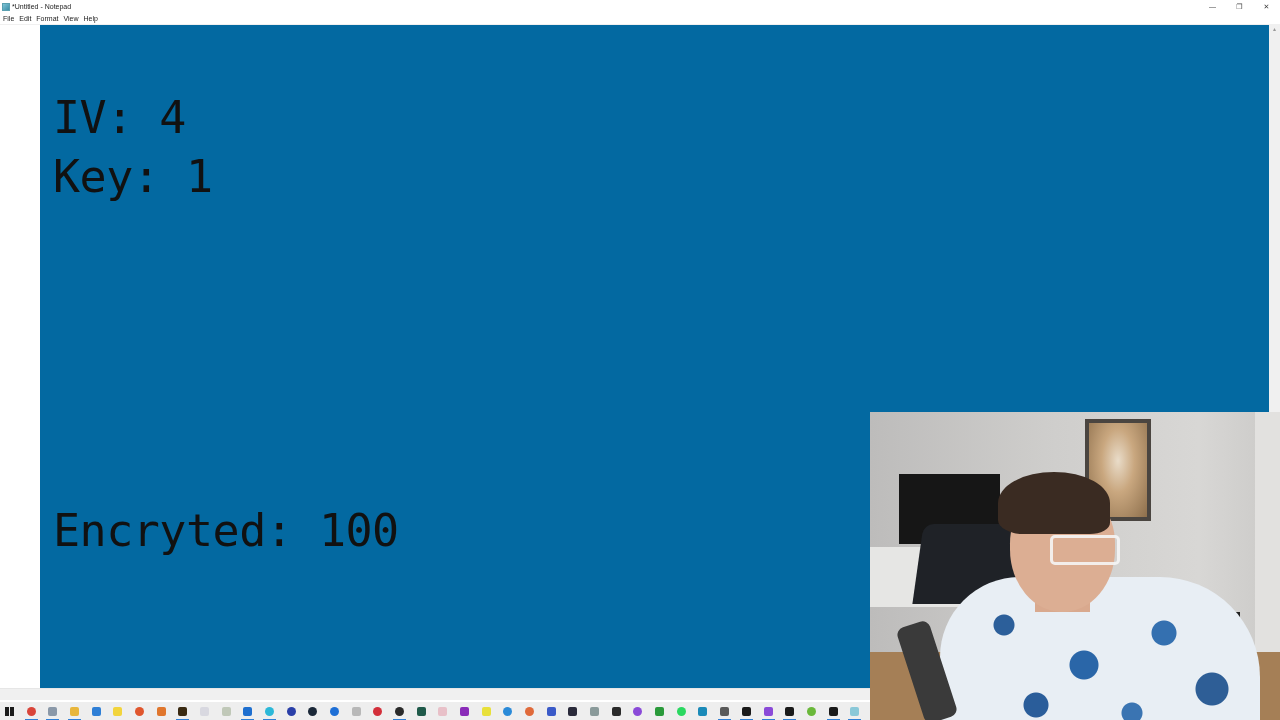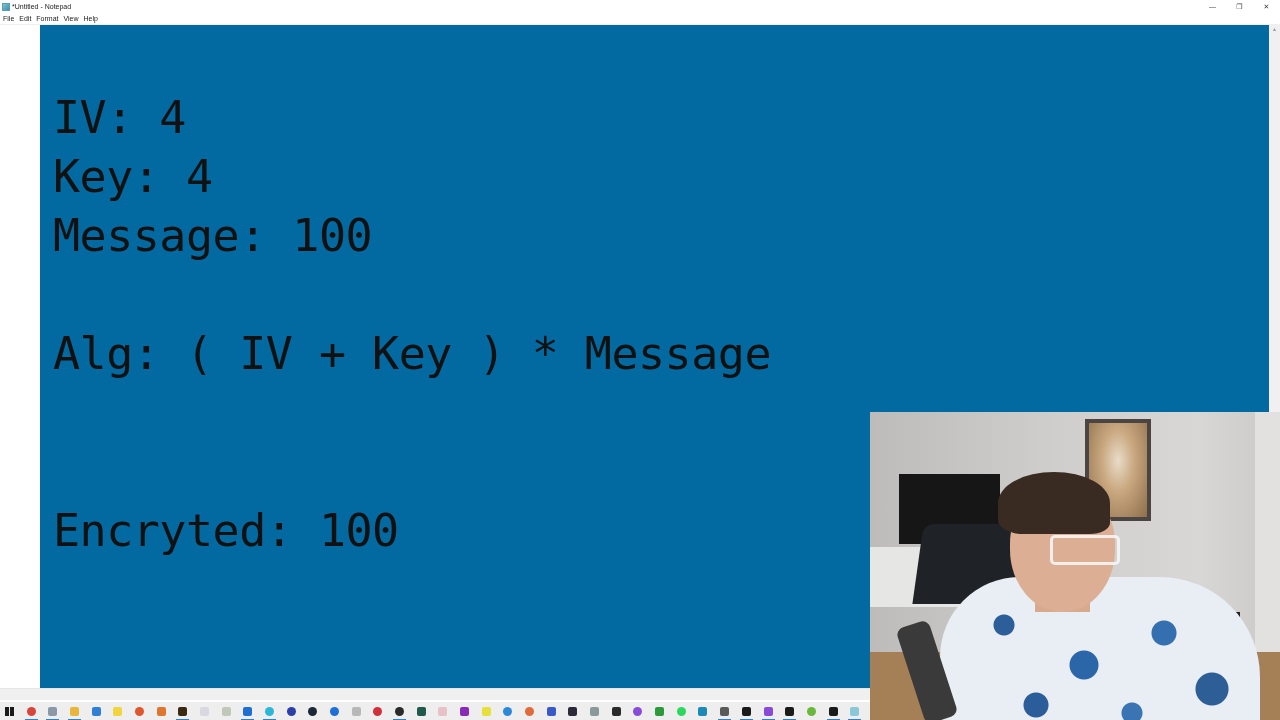--- a/index.html
+++ b/index.html
@@ -63,23 +63,21 @@
   <div class="menubar">
     <span class="menu-item">File</span>
     <span class="menu-item">Edit</span>
     <span class="menu-item">Format</span>
     <span class="menu-item">View</span>
     <span class="menu-item">Help</span>
   </div>
 
   <div class="editor">
     <div class="line" style="top:66px">IV: 4</div>
-    <div class="line" style="top:125px">Key: 4</div>
-    <div class="line" style="top:184px">Message: 100</div>
-    <div class="line" style="top:302px">Alg: ( IV + Key ) * Message</div>
+    <div class="line" style="top:125px">Key: 1</div>
     <div class="line" style="top:479px">Encryted: 100</div>
   </div>
 
   <div class="vscroll">
     <div class="scroll-arrow">▴</div>
   </div>
   <div class="hscroll"></div>
 </div>
 
 <div class="taskbar" id="taskbar">

